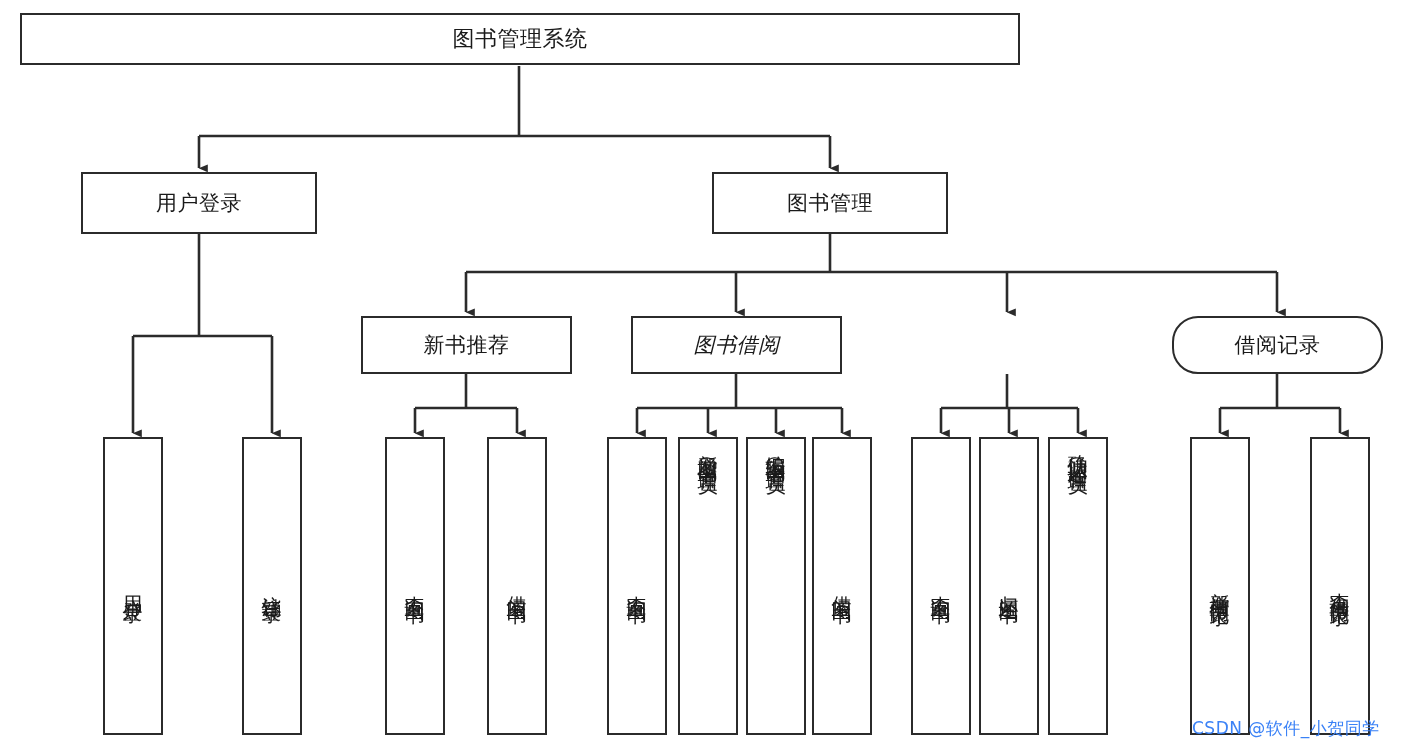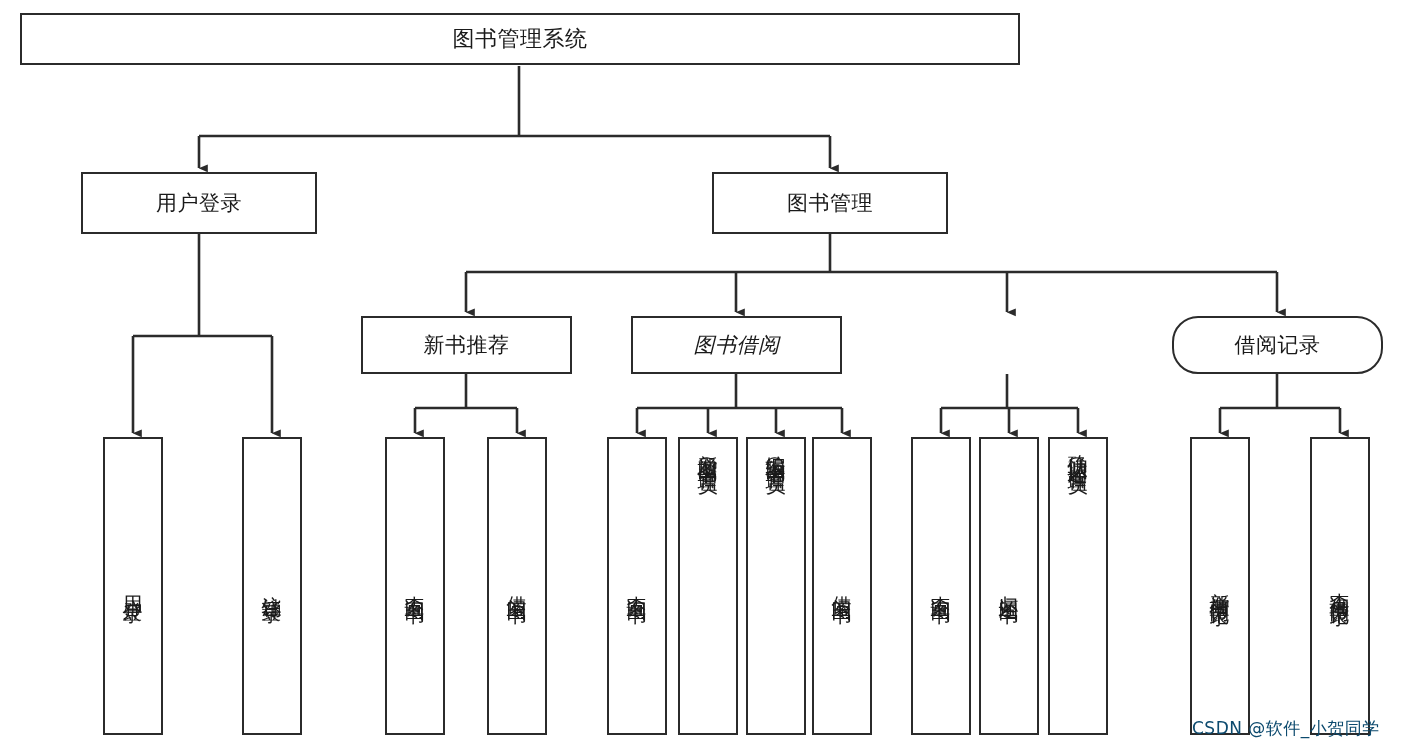--- a/index.html
+++ b/index.html
@@ -63,21 +63,21 @@
     line-height: 1.1;
     height: auto;
     max-height: 100%;
   }
   .node.vertical.centered {
     align-items: center;
   }
   .watermark {
     position: absolute;
     font-size: 17px;
-    color: #0c4a6e;
+    color: #3b82f6;
     letter-spacing: 0.5px;
     white-space: nowrap;
     user-select: none;
   }
 </style>
 </head>
 <body>
 
 <div id="diagram-root">
 

